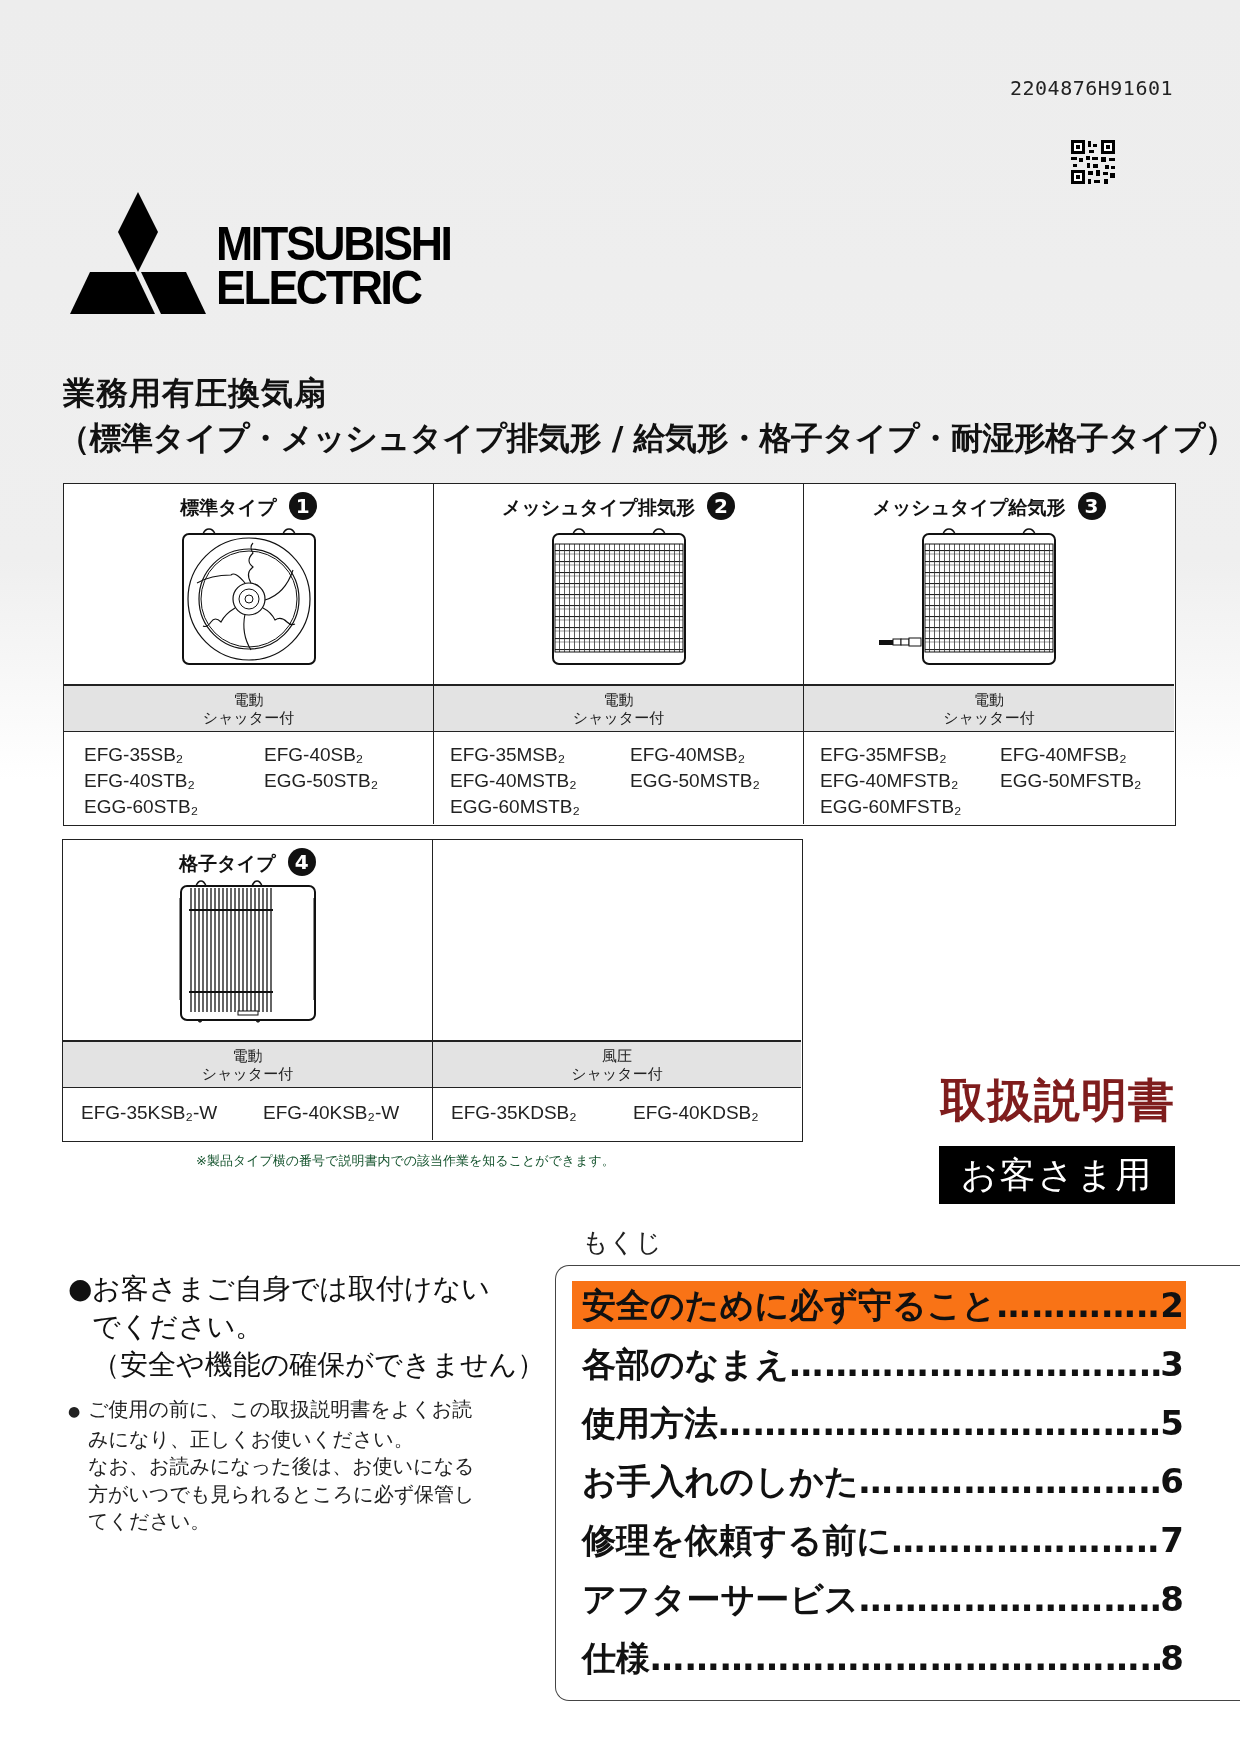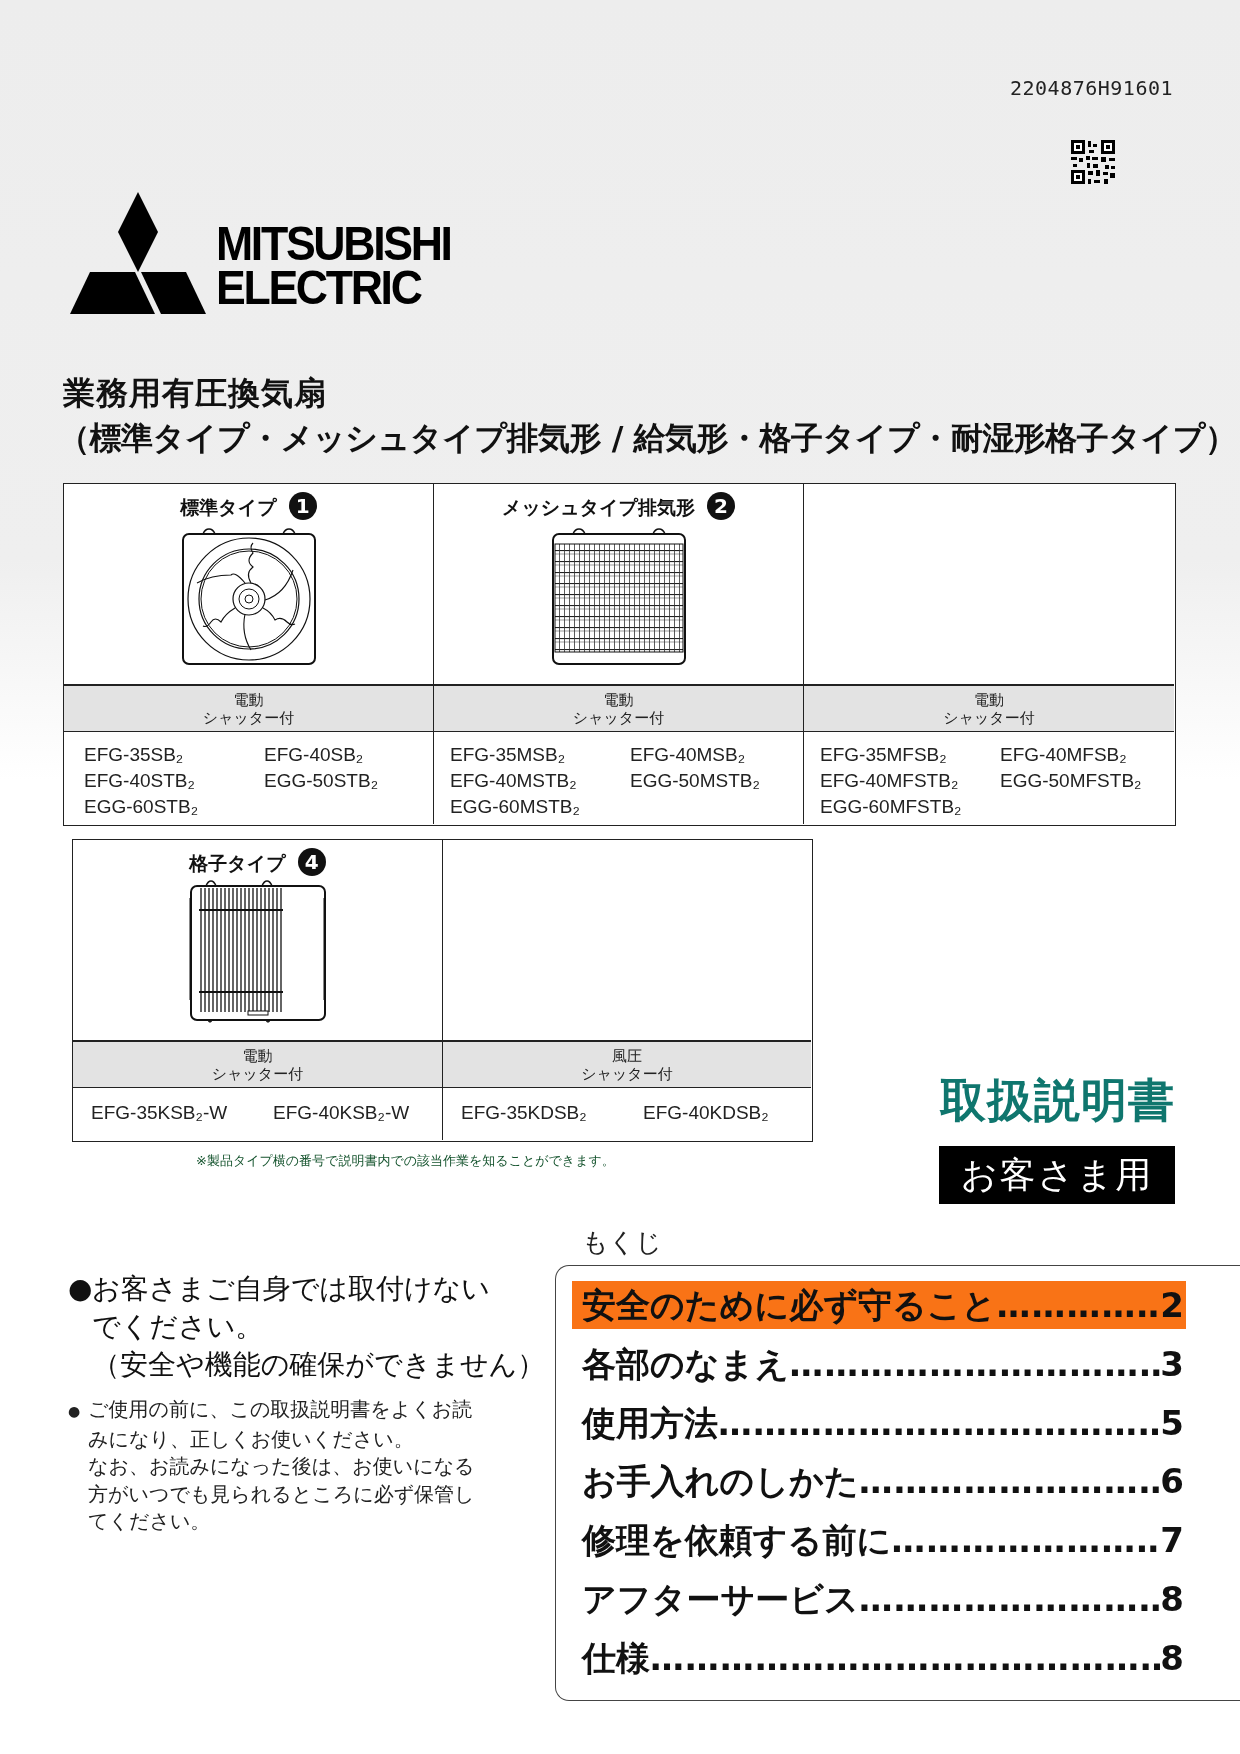--- a/index.html
+++ b/index.html
@@ -37,21 +37,21 @@
   .cell-feature { position: absolute; left: 0; right: 0; top: 200px; height: 48px; background: #e3e3e3;
     border-top: 2px solid #222; border-bottom: 1px solid #222; text-align: center; font-size: 15px; line-height: 18px; padding-top: 5px; color: #222; }
   .cell-models { position: absolute; left: 0; right: 0; top: 248px; bottom: 0; padding: 10px 0 0 20px; }
   .models-grid { display: grid; grid-template-columns: 180px 180px; row-gap: 0; font-family: "Liberation Sans", sans-serif; font-size: 19px; line-height: 26px; color: #222; }
   .models-grid span { white-space: nowrap; }
 
   .illus { position: absolute; left: 50%; transform: translateX(-50%); top: 40px; }
 
   .note { left: 196px; top: 1152px; font-size: 13px; color: #14532d; white-space: nowrap; }
 
-  .manual-title { left: 940px; top: 1070px; font-size: 46px; font-weight: bold; letter-spacing: 1px; color: #0f766e; }
+  .manual-title { left: 940px; top: 1070px; font-size: 46px; font-weight: bold; letter-spacing: 1px; color: #7f1d1d; }
   .customer-tag { left: 939px; top: 1146px; width: 236px; height: 58px; background: #000; color: #fff;
     font-size: 36px; text-align: center; line-height: 58px; letter-spacing: 2px; }
 
   .warn-1 { left: 68px; top: 1270px; font-size: 28px; line-height: 38px; color: #111; }
   .warn-1 .bullet { display: inline-block; width: 24px; }
   .warn-1 .line { padding-left: 24px; }
   .warn-2 { left: 68px; top: 1396px; font-size: 20px; line-height: 27.5px; color: #222; width: 470px; }
   .warn-2 .line { padding-left: 20px; white-space: nowrap; }
 
   .toc-label { left: 582px; top: 1225px; font-size: 26px; color: #222; }
@@ -180,37 +180,52 @@
         <span>EFG-35MSB₂</span>
         <span>EFG-40MSB₂</span>
         <span>EFG-40MSTB₂</span>
         <span>EGG-50MSTB₂</span>
         <span>EGG-60MSTB₂</span>
       </div>
     </div>
   </div>
 
   <div class="cell" style="left:740px; top:0; width:370px; height:340px;">
+    <div class="cell-head">
+      <div class="cell-title">
+        <span>メッシュタイプ給気形</span><span class="num-badge">3</span>
+      </div>
+      <svg class="illus" width="200" height="140" viewBox="-60 0 200 140" style="top:44px; left:calc(50% - 30px);">
+        <rect x="4" y="6" width="132" height="130" rx="6" fill="#fff" stroke="#111" stroke-width="2"></rect>
+        <path d="M24 6 q2 -5 6 -5 q4 0 6 5" fill="none" stroke="#111" stroke-width="1.5"></path>
+        <path d="M104 6 q2 -5 6 -5 q4 0 6 5" fill="none" stroke="#111" stroke-width="1.5"></path>
+        <rect x="6" y="16" width="128" height="108" fill="url(#mesh)" stroke="#111" stroke-width="1"></rect>
+        <rect x="-40" y="112" width="14" height="5" fill="#111"></rect>
+        <rect x="-26" y="111" width="8" height="6" fill="#fff" stroke="#111" stroke-width="1"></rect>
+        <rect x="-18" y="111" width="8" height="6" fill="#fff" stroke="#111" stroke-width="1"></rect>
+        <rect x="-10" y="110" width="12" height="8" fill="#fff" stroke="#111" stroke-width="1"></rect>
+      </svg>
+    </div>
     <div class="cell-feature">
       <div>電動</div>
       <div>シャッター付</div>
     </div>
     <div class="cell-models" style="padding-left:16px;">
       <div class="models-grid">
         <span>EFG-35MFSB₂</span>
         <span>EFG-40MFSB₂</span>
         <span>EFG-40MFSTB₂</span>
         <span>EGG-50MFSTB₂</span>
         <span>EGG-60MFSTB₂</span>
       </div>
     </div>
   </div>
 </div>
 
-<div class="abs grid" style="left:72px; top:839px; width:741px; height:303px;">
+<div class="abs grid" style="left:62px; top:839px; width:741px; height:303px;">
 
   <div class="cell" style="left:0; top:0; width:370px; height:300px;">
     <div class="cell-head" style="height:200px;">
       <div class="cell-title">
         <span>格子タイプ</span><span class="num-badge">4</span>
       </div>
       <svg class="illus" width="140" height="146" viewBox="0 0 140 146" style="top:40px;">
         <defs>
           <pattern id="grille" width="4" height="10" patternUnits="userSpaceOnUse">
             <rect width="4" height="10" fill="#fff"></rect>

